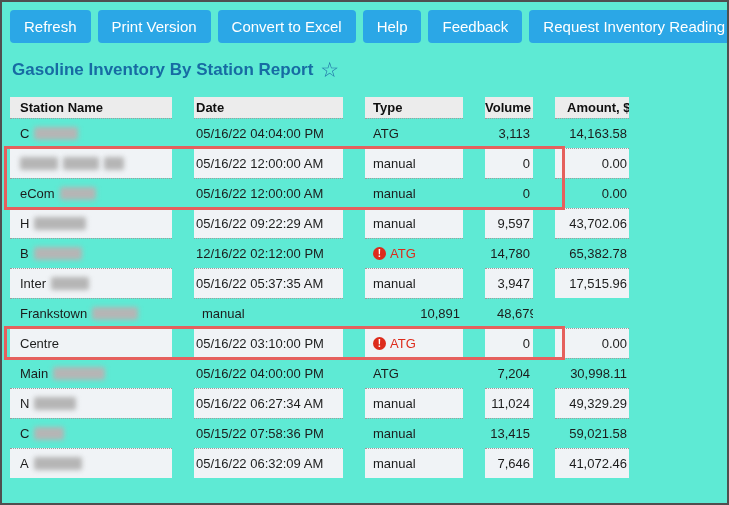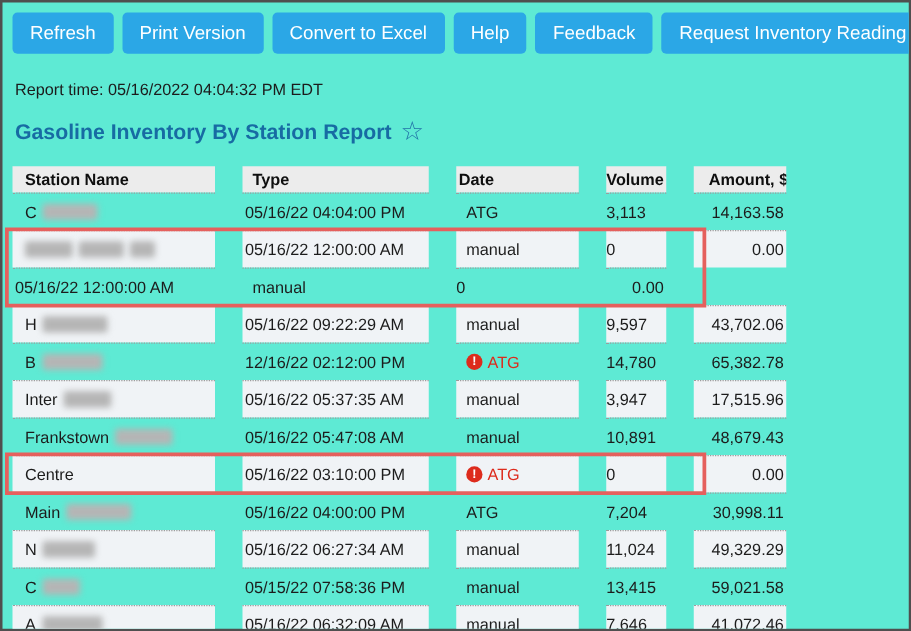--- a/index.html
+++ b/index.html
@@ -83,21 +83,21 @@
     font-weight: bold;
     color: #0f0f0f;
     background: #ECECEC;
   }
   .tbody .trow:nth-child(even) .cell { background: #F0F3F6; }
   .tbody .trow .cell { border-top: 1px dotted #9c9c9c; }
 
   .c-station { padding-left: 10px; }
   .c-date    { padding-left: 2px; }
   .c-type    { padding-left: 8px; }
-  .c-volume  { text-align: left; padding-right: 3px; }
+  .c-volume  { text-align: right; padding-right: 3px; }
   .c-amount  { text-align: right; padding-right: 2px; padding-left: 12px; }
 
   .redacted {
     display: inline-block;
     vertical-align: middle;
     height: 13px;
     margin: -3px 0 0 5px;
     background: #b5b5b5;
     border-radius: 2px;
     filter: blur(2.5px);
@@ -135,51 +135,51 @@
 
   <div class="toolbar">
     <button class="btn">Refresh</button>
     <button class="btn">Print Version</button>
     <button class="btn">Convert to Excel</button>
     <button class="btn">Help</button>
     <button class="btn">Feedback</button>
     <button class="btn">Request Inventory Reading</button>
   </div>
 
-  <div class="report-time">Report time: 05/16/2022 04:04:32 PM EDT</div>
 
   <div class="page-title">
     <span>Gasoline Inventory By Station Report</span>
     <span class="star">☆</span>
   </div>
 
   <div class="table-wrap">
     <div class="trow thead">
       <div class="cell c-station">Station Name</div>
+      <div class="cell c-date">Date</div>
       <div class="cell c-type">Type</div>
-      <div class="cell c-date">Date</div>
       <div class="cell c-volume">Volume</div>
       <div class="cell c-amount">Amount, $</div>
     </div>
     <div class="tbody" id="tbody">
         <div class="trow">
           <div class="cell c-station"><span>C</span><span class="redacted" style="width: 44px;"></span></div>
           <div class="cell c-date">05/16/22 04:04:00 PM</div>
           <div class="cell c-type">ATG</div>
           <div class="cell c-volume">3,113</div>
           <div class="cell c-amount">14,163.58</div>
         </div>
         <div class="trow">
           <div class="cell c-station"><span></span><span class="redacted first-no-text" style="width: 38px;"></span><span class="redacted" style="width: 36px;"></span><span class="redacted" style="width: 20px;"></span></div>
           <div class="cell c-date">05/16/22 12:00:00 AM</div>
           <div class="cell c-type">manual</div>
           <div class="cell c-volume">0</div>
           <div class="cell c-amount">0.00</div>
         </div>
         <div class="trow">
+          <div class="cell c-station"><span>eCom</span><span class="redacted" style="width: 36px;"></span></div>
           <div class="cell c-date">05/16/22 12:00:00 AM</div>
           <div class="cell c-type">manual</div>
           <div class="cell c-volume">0</div>
           <div class="cell c-amount">0.00</div>
         </div>
         <div class="trow">
           <div class="cell c-station"><span>H</span><span class="redacted" style="width: 52px;"></span></div>
           <div class="cell c-date">05/16/22 09:22:29 AM</div>
           <div class="cell c-type">manual</div>
           <div class="cell c-volume">9,597</div>
@@ -194,21 +194,20 @@
         </div>
         <div class="trow">
           <div class="cell c-station"><span>Inter</span><span class="redacted" style="width: 38px;"></span></div>
           <div class="cell c-date">05/16/22 05:37:35 AM</div>
           <div class="cell c-type">manual</div>
           <div class="cell c-volume">3,947</div>
           <div class="cell c-amount">17,515.96</div>
         </div>
         <div class="trow">
           <div class="cell c-station"><span>Frankstown</span><span class="redacted" style="width: 46px;"></span></div>
-          <div class="cell c-date">05/16/22 05:47:08 AM</div>
           <div class="cell c-type">manual</div>
           <div class="cell c-volume">10,891</div>
           <div class="cell c-amount">48,679.43</div>
         </div>
         <div class="trow">
           <div class="cell c-station"><span>Centre</span></div>
           <div class="cell c-date">05/16/22 03:10:00 PM</div>
           <div class="cell c-type"><span class="alert-icon">!</span><span class="type-alert-text">ATG</span></div>
           <div class="cell c-volume">0</div>
           <div class="cell c-amount">0.00</div>

